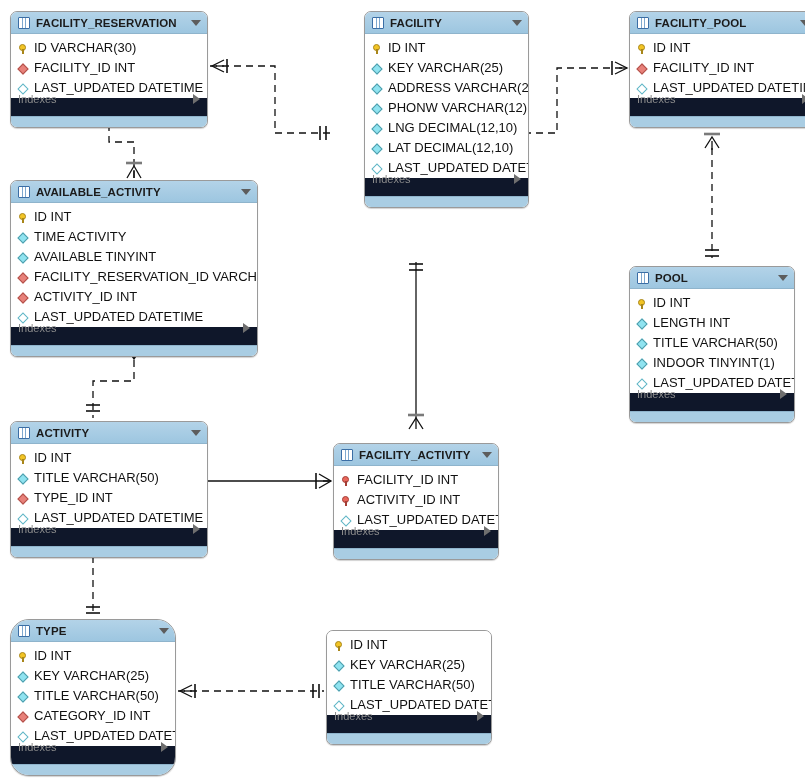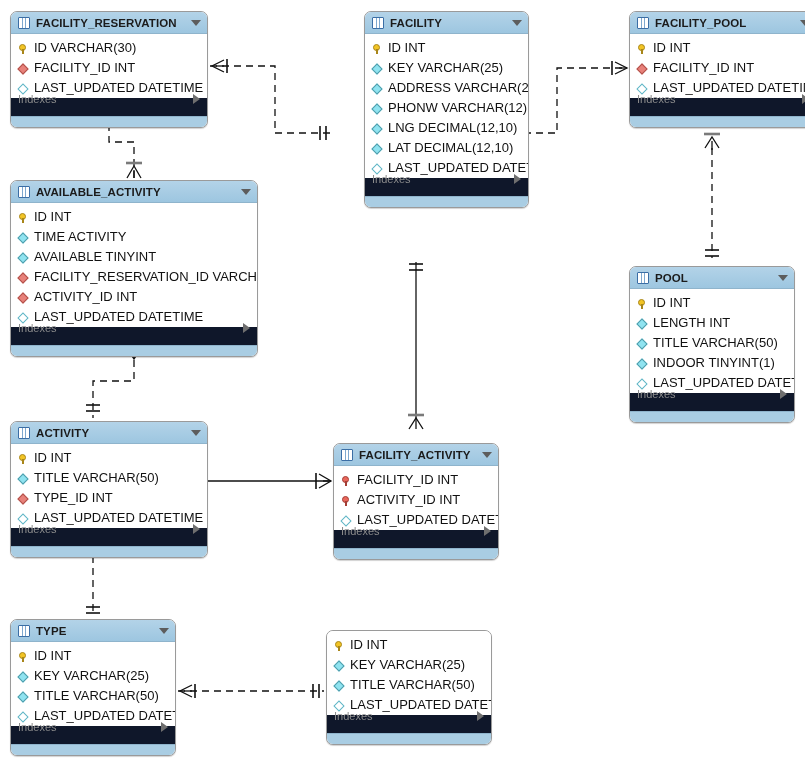--- a/index.html
+++ b/index.html
@@ -436,38 +436,42 @@
             <span class="col-ico ico-null"></span>
             <span>LAST_UPDATED DATETIME</span>
           </div>
         </div>
         <div class="idx-bar">
           <span class="idx-label">Indexes</span>
           <span class="idx-caret"></span>
         </div>
         <div class="foot"></div>
       </div>
-      <div class="table-box" style="left: 10px; top: 619px; width: 166px;">
+      <div class="table-box" style="left: 10px; top: 619px; width: 166px; border-radius: 19px;">
         <div class="tbl-header">
           <span class="tbl-ico"></span>
           <span class="tbl-title">TYPE</span>
           <span class="tbl-caret"></span>
         </div>
         <div class="cols">
           <div class="col">
             <span class="col-ico ico-pk"></span>
             <span>ID INT</span>
           </div>
           <div class="col">
             <span class="col-ico ico-nn"></span>
             <span>KEY VARCHAR(25)</span>
           </div>
           <div class="col">
             <span class="col-ico ico-nn"></span>
             <span>TITLE VARCHAR(50)</span>
+          </div>
+          <div class="col">
+            <span class="col-ico ico-fk"></span>
+            <span>CATEGORY_ID INT</span>
           </div>
           <div class="col">
             <span class="col-ico ico-null"></span>
             <span>LAST_UPDATED DATETIME</span>
           </div>
         </div>
         <div class="idx-bar">
           <span class="idx-label">Indexes</span>
           <span class="idx-caret"></span>
         </div>

